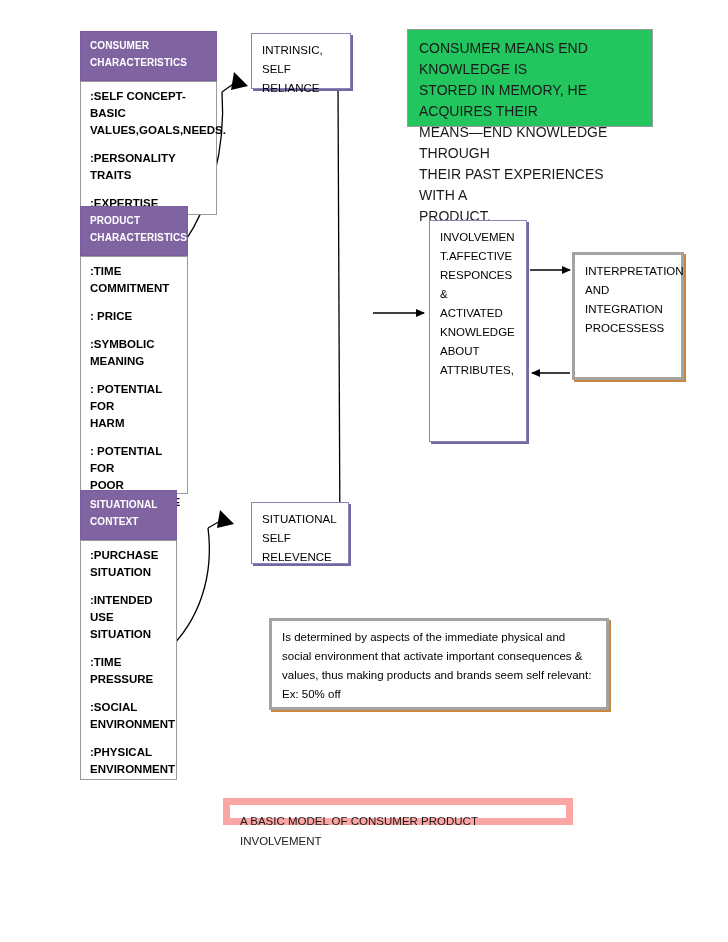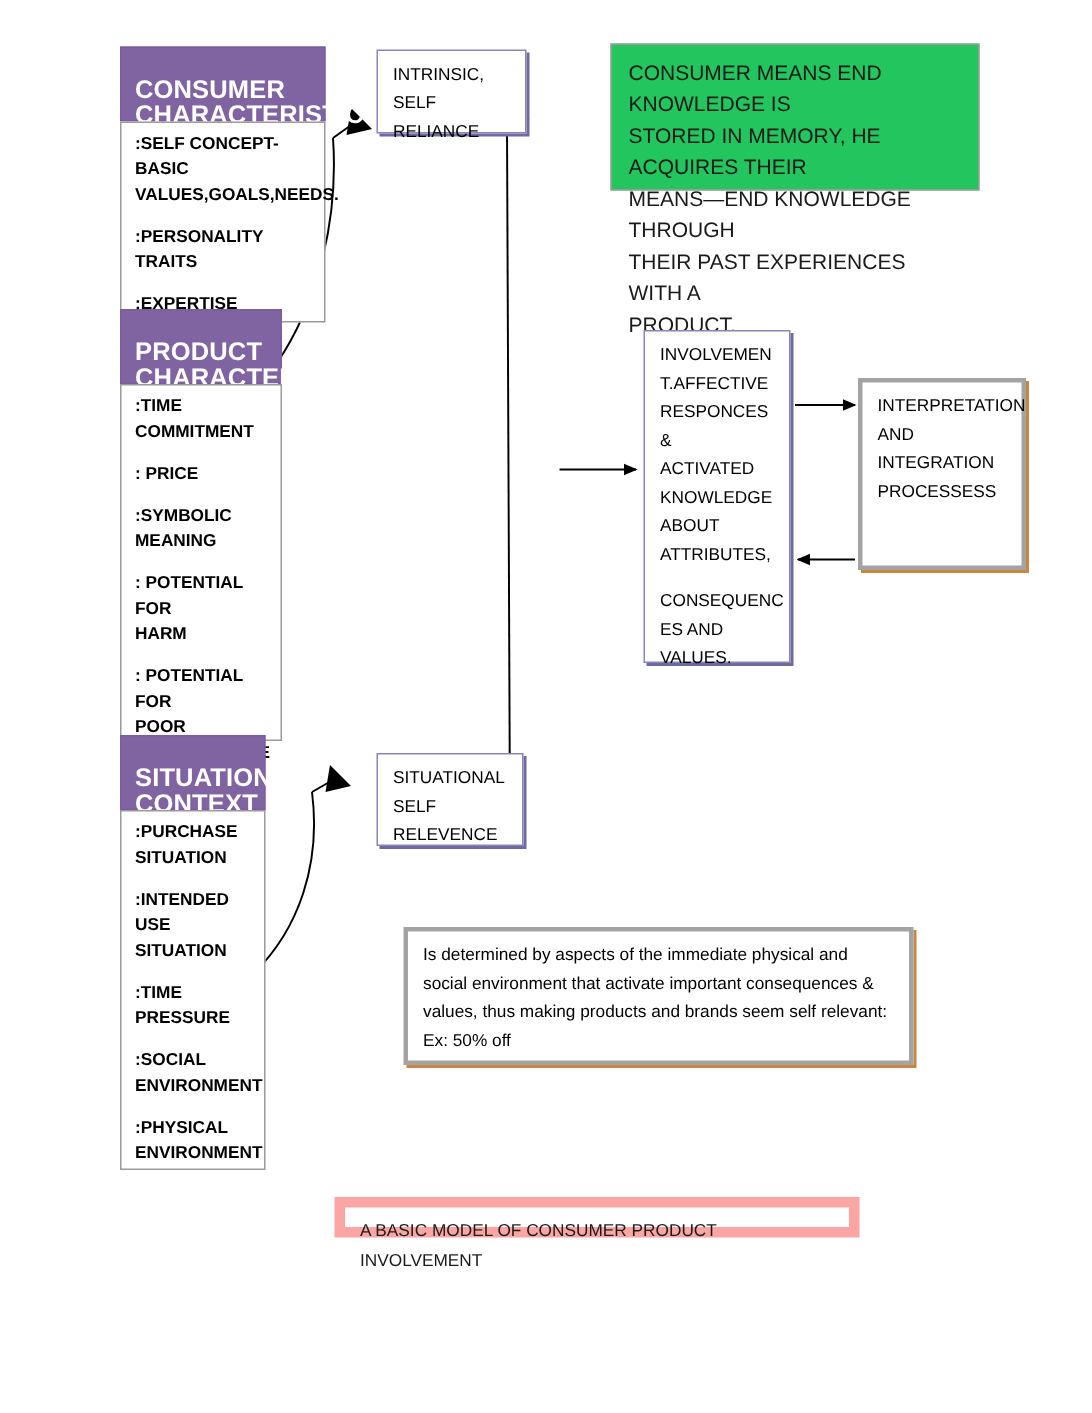--- a/index.html
+++ b/index.html
@@ -20,23 +20,23 @@
   }
 
   
   .grp-head {
     position: absolute;
     box-sizing: border-box;
     background: #8064A2;
     border: 1px solid #7A5DA0;
     color: #ffffff;
     font-weight: bold;
-    font-size: 17px;
+    font-size: 10px;
     line-height: 17px;
-    padding: 19px 7px 5px 9px;
+    padding: 5px 7px 5px 9px;
     letter-spacing: .1px;
   }
   
   .grp-body {
     position: absolute;
     box-sizing: border-box;
     background: #ffffff;
     border: 1px solid #9a9a9a;
     font-weight: bold;
     font-size: 11.5px;
@@ -199,23 +199,20 @@
   </div>
 
   <div class="node-purple" style="left:429px; top:220px; width:98px; height:222px;">
     <div class="para txt">INVOLVEMEN
 T.AFFECTIVE
 RESPONCES &amp;
 ACTIVATED
 KNOWLEDGE
 ABOUT
 ATTRIBUTES,</div>
-    <div class="para txt">CONSEQUENC
-ES AND
-VALUES.</div>
   </div>
 
   <div class="node-orange" style="left:572px; top:252px; width:112px; height:128px;">
     <span class="txt">INTERPRETATION
 AND
 INTEGRATION
 PROCESSESS</span>
   </div>
 
   <div class="node-purple" style="left:251px; top:502px; width:98px; height:62px;">

